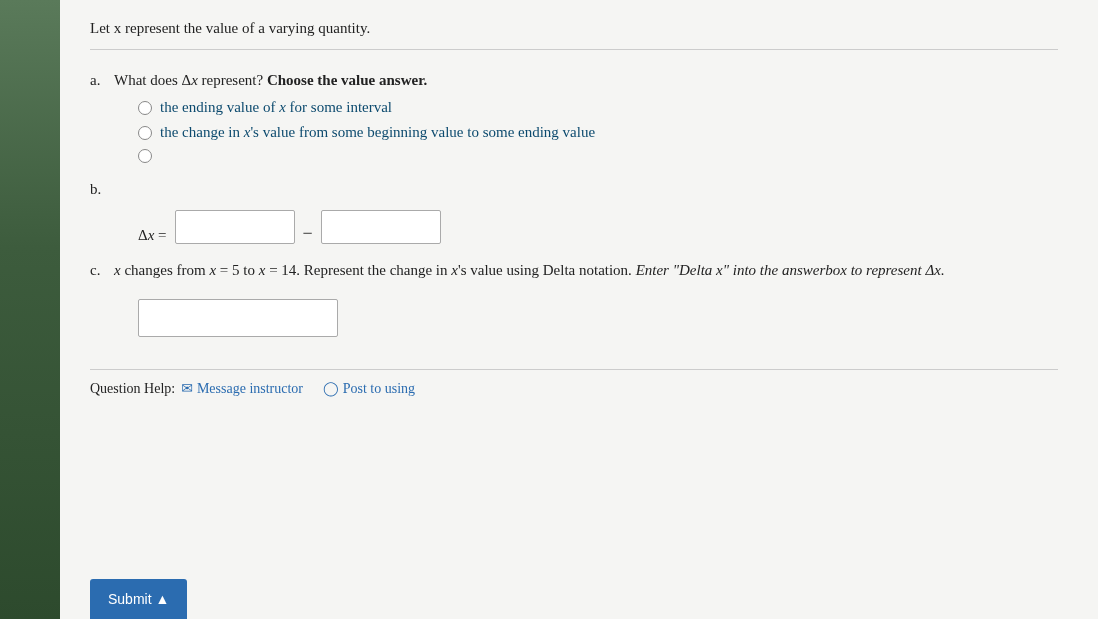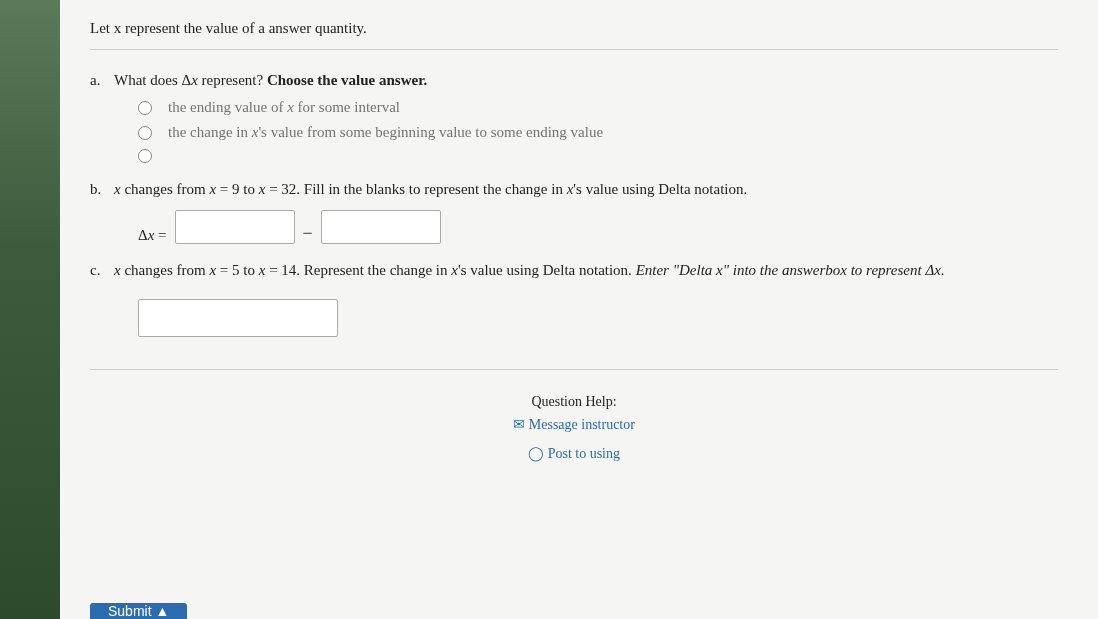--- a/index.html
+++ b/index.html
@@ -63,23 +63,23 @@
       margin-left: 48px;
       display: flex;
       flex-direction: column;
       gap: 8px;
       margin-top: 8px;
     }
 
     .radio-option {
       display: flex;
       align-items: center;
-      gap: 16px;
-      font-size: 15px;
-      color: #737373;
+      gap: 8px;
+      font-size: 15px;
+      color: #0c4a6e;
     }
 
     .radio-circle {
       width: 14px;
       height: 14px;
       border-radius: 50%;
       border: 1.5px solid #888;
       background: white;
       flex-shrink: 0;
       cursor: pointer;
@@ -118,28 +118,27 @@
       border: 1.5px solid #aaa;
       background: white;
       border-radius: 2px;
       margin-left: 48px;
       margin-top: 10px;
       margin-bottom: 10px;
     }
 
     .question-help {
       margin-top: 22px;
-      padding-top: 24px;
+      padding-top: 10px;
       border-top: 1px solid #ccc;
       font-size: 14px;
       color: #222;
       display: flex;
       align-items: center;
       gap: 6px;
-      flex-direction: column;
     }
 
     .help-link {
       color: #2b6cb0;
       text-decoration: none;
       display: flex;
       align-items: center;
       gap: 4px;
       cursor: pointer;
     }
@@ -149,21 +148,21 @@
       color: #666;
     }
 
     .bottom-button {
       position: absolute;
       bottom: 0;
       left: 30px;
       background: #2b6cb0;
       color: white;
       border: none;
-      padding: 0 18px;
+      padding: 12px 18px;
       font-size: 14px;
       border-radius: 3px 3px 0 0;
       cursor: pointer;
     }
 
     .italic-text {
       font-style: italic;
     }
 
     .math {
@@ -171,21 +170,21 @@
     }
   </style>
 </head>
 <body>
 
 <div class="sidebar"></div>
 
 <div class="main-content">
 
   <div class="intro-text">
-    <span>Let x represent the value of a answer quantity.</span>
+    <span>Let x represent the value of a varying quantity.</span>
   </div>
 
   <div class="question-section">
     <div class="question-label">
       <span class="question-letter">a.</span>
       <span>
         What does Δ<span class="math">x</span> represent? <span class="bold-text">Choose the value answer.</span>
       </span>
     </div>
 
@@ -200,23 +199,20 @@
       </div>
       <div class="radio-option">
         <div class="radio-circle"></div>
       </div>
     </div>
   </div>
 
   <div class="question-section">
     <div class="question-label">
       <span class="question-letter">b.</span>
-      <span>
-        <span class="math">x</span> changes from <span class="math">x</span> = 9 to <span class="math">x</span> = 32. Fill in the blanks to represent the change in <span class="math">x</span>'s value using Delta notation.
-      </span>
     </div>
 
     <div class="delta-equation">
       <span class="delta-label">Δ<span class="math">x</span> =</span>
       <input type="text" class="input-box" style="">
       <span class="minus-sign">−</span>
       <input type="text" class="input-box" style="">
     </div>
   </div>
 

